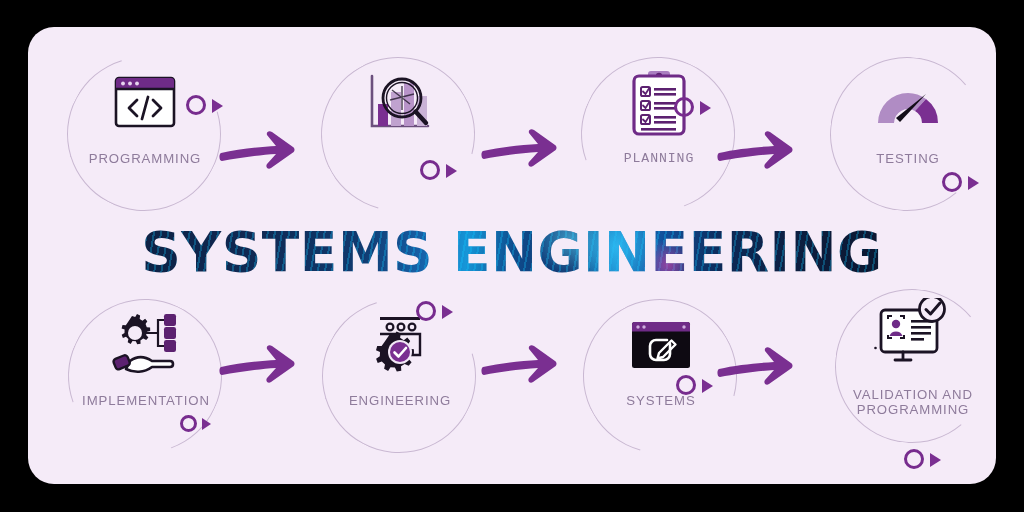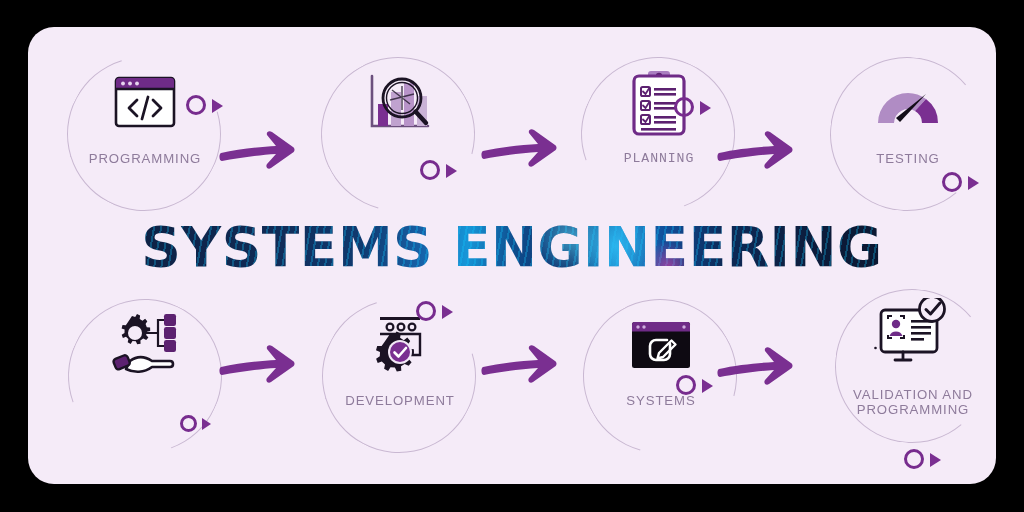--- a/index.html
+++ b/index.html
@@ -127,20 +127,21 @@
   }
 
   
   #title-wrap {
     position: absolute;
     left: 0;
     top: 188px;
     width: 968px;
     height: 74px;
     display: flex;
+    align-items: center;
     justify-content: center;
   }
   #main-title {
     font-family: "DejaVu Sans", sans-serif;
     font-size: 55px;
     font-weight: bold;
     letter-spacing: 0.5px;
     white-space: nowrap;
     background-image:
       radial-gradient(circle at 64% 42%, rgba(46,190,245,0.85) 0px, rgba(46,190,245,0) 46px),
@@ -295,20 +296,21 @@
           <path d="M36 22 H50" stroke="#1b1324" stroke-width="2.2"></path>
           <path d="M50 22 V9 H56" stroke="#1b1324" stroke-width="2.2" fill="none"></path>
           <path d="M50 22 V35 H56" stroke="#1b1324" stroke-width="2.2" fill="none"></path>
           <rect x="56" y="3" width="12" height="12" rx="2.2" fill="#5c2170"></rect>
           <rect x="56" y="16" width="12" height="12" rx="2.2" fill="#5c2170"></rect>
           <rect x="56" y="29" width="12" height="12" rx="2.2" fill="#5c2170"></rect>
           <path d="M22 50 C30 44 38 46 44 50 L62 50 C66 50 66 56 62 56 L44 56 C36 62 26 62 18 58 Z" fill="#ffffff" stroke="#1b1324" stroke-width="2.6" stroke-linejoin="round"></path>
           <rect x="6" y="46" width="15" height="11" rx="3" transform="rotate(-22 13 51)" fill="#5c2170" stroke="#1b1324" stroke-width="2.4"></rect>
         </svg>
       </div>
+      <div class="stage-label">IMPLEMENTATION</div>
     </div>
 
     <div class="marker small" style="left:152px;top:118px;">
       <div class="mk-ring"></div>
         <div class="mk-tri"></div>
     </div>
 
     <div class="arrow" style="left:190px;top:40px;">
       <svg width="80" height="52" viewBox="0 0 80 52">
         <path d="M3 30 C20 26 42 24 58 23 L49 12 C48 9 51 7 54 9 L75 24 C77 25.5 77 28 75 29.5 L53 45 C50 47 47 44 49 41 L58 31 C41 32 20 35 4 38 C1 38.5 0.6 31 3 30 Z" fill="#7a2f91"></path>
@@ -324,21 +326,21 @@
           <circle cx="37" cy="16" r="3.4" fill="none" stroke="#1b1324" stroke-width="2.2"></circle>
           <circle cx="48" cy="16" r="3.4" fill="none" stroke="#1b1324" stroke-width="2.2"></circle>
           <path d="M16 23 H56 V44 H32" fill="none" stroke="#1b1324" stroke-width="2.4"></path>
           <path d="M27 2 C19 11 15 17 15 25" fill="none" stroke="#1b1324" stroke-width="0"></path>
           <path d="M26 23 l4.2 1.1 2.4-3.7 4.1 2 -.6 4.4 3.7 2.4 3.5-2.7 2.9 3.4 -2.3 3.8 1.6 4.1 4.4 .4 .1 4.5 -4.2 1.2 -1.2 4.2 3 3.2 -2.9 3.4 -4-1.8 -3.7 2.4 .3 4.4 -4.5 .8 -1.9-4 -4.4-.3 -2.4 3.7 -4-2.1 .9-4.3 -3.2-3 -4.1 1.4 -1.6-4.2 3.7-2.4 .2-4.4 -4-1.6 1.2-4.3 4.4 .1 2.5-3.6 Z" fill="#1b1324"></path>
           <circle cx="36" cy="41" r="12" fill="#f2e8f6"></circle>
           <circle cx="36" cy="41" r="10" fill="#7a2f91"></circle>
           <path d="M30.5 41.5 L34.5 45.5 L42 37" stroke="#ffffff" stroke-width="2.6" fill="none" stroke-linecap="round" stroke-linejoin="round"></path>
         </svg>
       </div>
-      <div class="stage-label">DEVELOPMENT</div>
+      <div class="stage-label">ENGINEERING</div>
     </div>
 
     <div class="marker" style="left:388px;top:4px;">
       <div class="mk-ring"></div>
         <div class="mk-tri"></div>
     </div>
 
     <div class="arrow" style="left:452px;top:40px;">
       <svg width="80" height="52" viewBox="0 0 80 52">
         <path d="M3 30 C20 26 42 24 58 23 L49 12 C48 9 51 7 54 9 L75 24 C77 25.5 77 28 75 29.5 L53 45 C50 47 47 44 49 41 L58 31 C41 32 20 35 4 38 C1 38.5 0.6 31 3 30 Z" fill="#7a2f91"></path>

